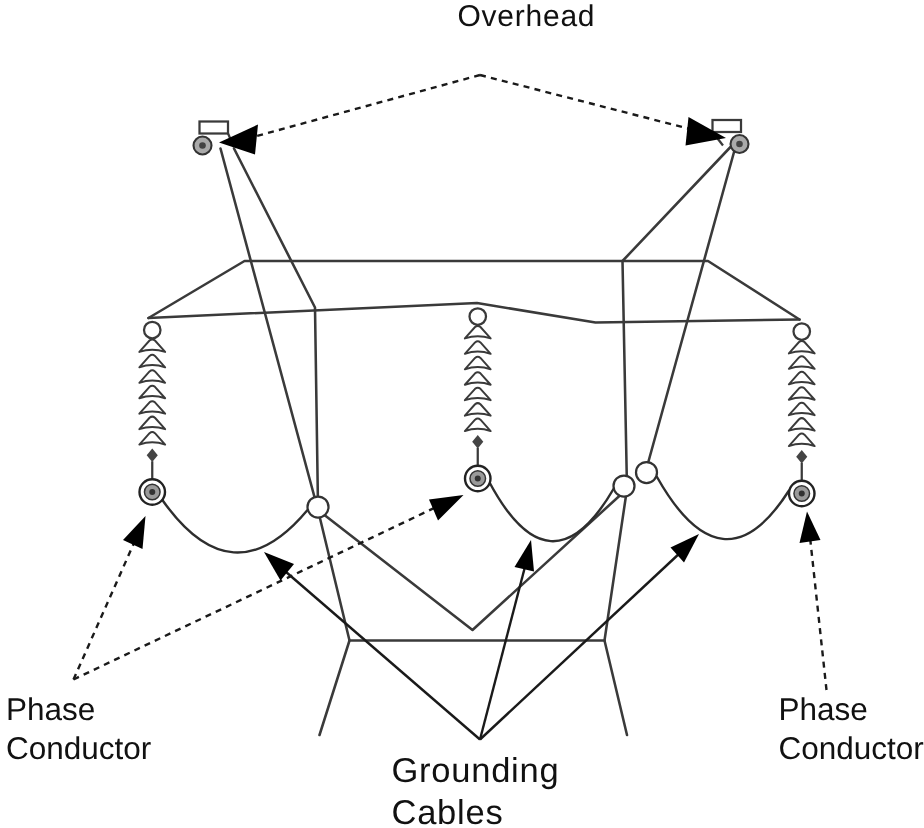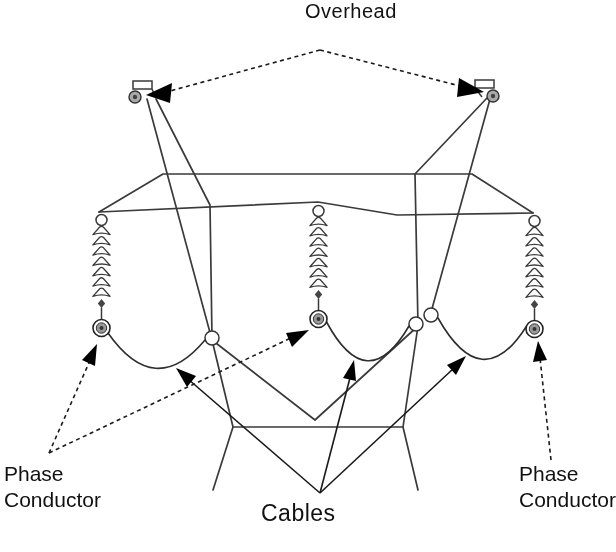--- a/index.html
+++ b/index.html
@@ -140,16 +140,17 @@
     <span>Phase</span>
     <span>Conductor</span>
   </div>
 
   <div class="lbl lbl-phase-r">
     <span>Phase</span>
     <span>Conductor</span>
   </div>
 
   <div class="lbl lbl-grounding">
+    <span>Grounding</span>
     <span>Cables</span>
   </div>
 
 </div>
 
 </body></html>

